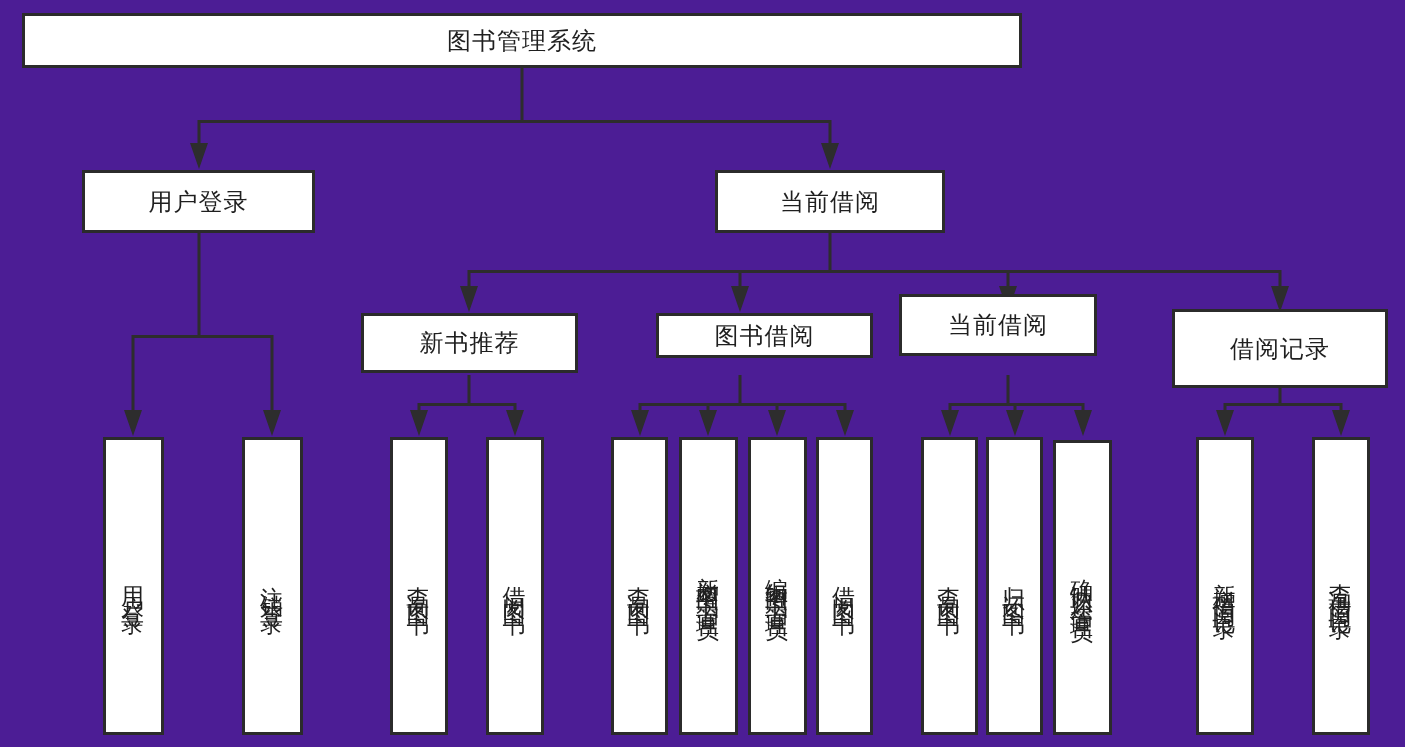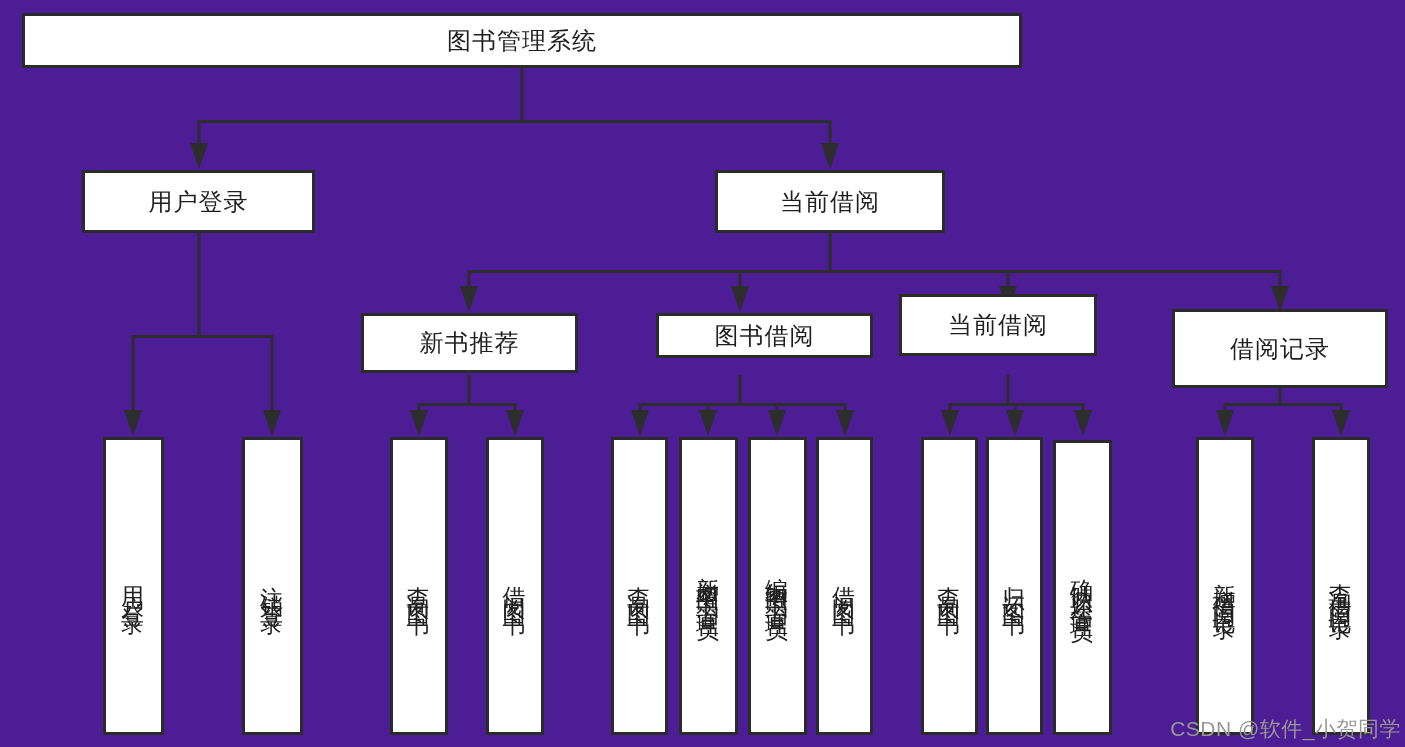--- a/index.html
+++ b/index.html
@@ -113,15 +113,14 @@
   <div class="box v vs9" style="left:748px;top:437px;width:59px;height:298px">编辑图书（管理员）</div>
   <div class="box v vs4" style="left:816px;top:437px;width:57px;height:298px">借阅图书</div>
 
   <div class="box v vs4" style="left:921px;top:437px;width:57px;height:298px">查询图书</div>
   <div class="box v vs4" style="left:986px;top:437px;width:57px;height:298px">归还图书</div>
   <div class="box v vs9" style="left:1053px;top:440px;width:59px;height:295px">确认归还（管理员）</div>
 
   <div class="box v vs6" style="left:1196px;top:437px;width:58px;height:298px">新增借阅记录</div>
   <div class="box v vs6" style="left:1312px;top:437px;width:58px;height:298px">查询借阅记录</div>
 
-  <div class="watermark">CSDN @软件_小贺同学</div>
 
 </div>
 
 </body></html>

